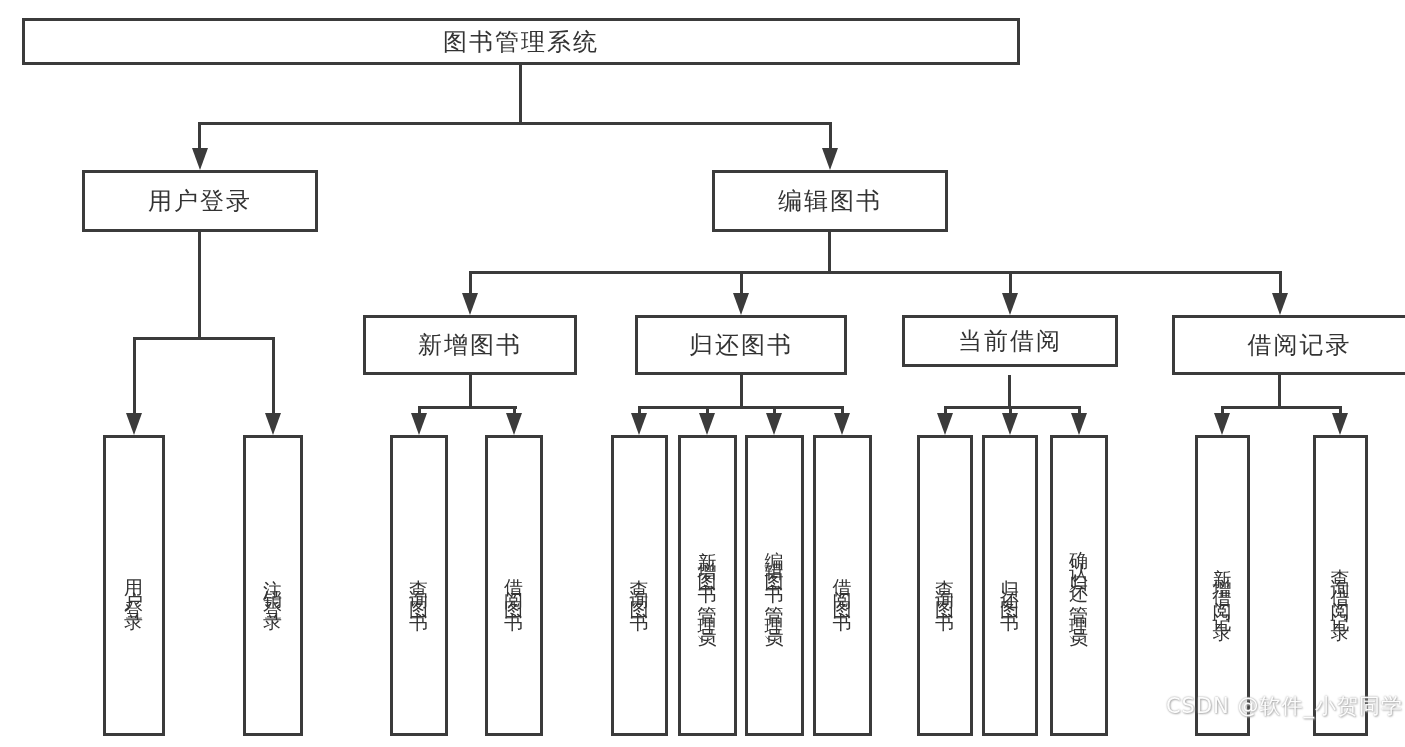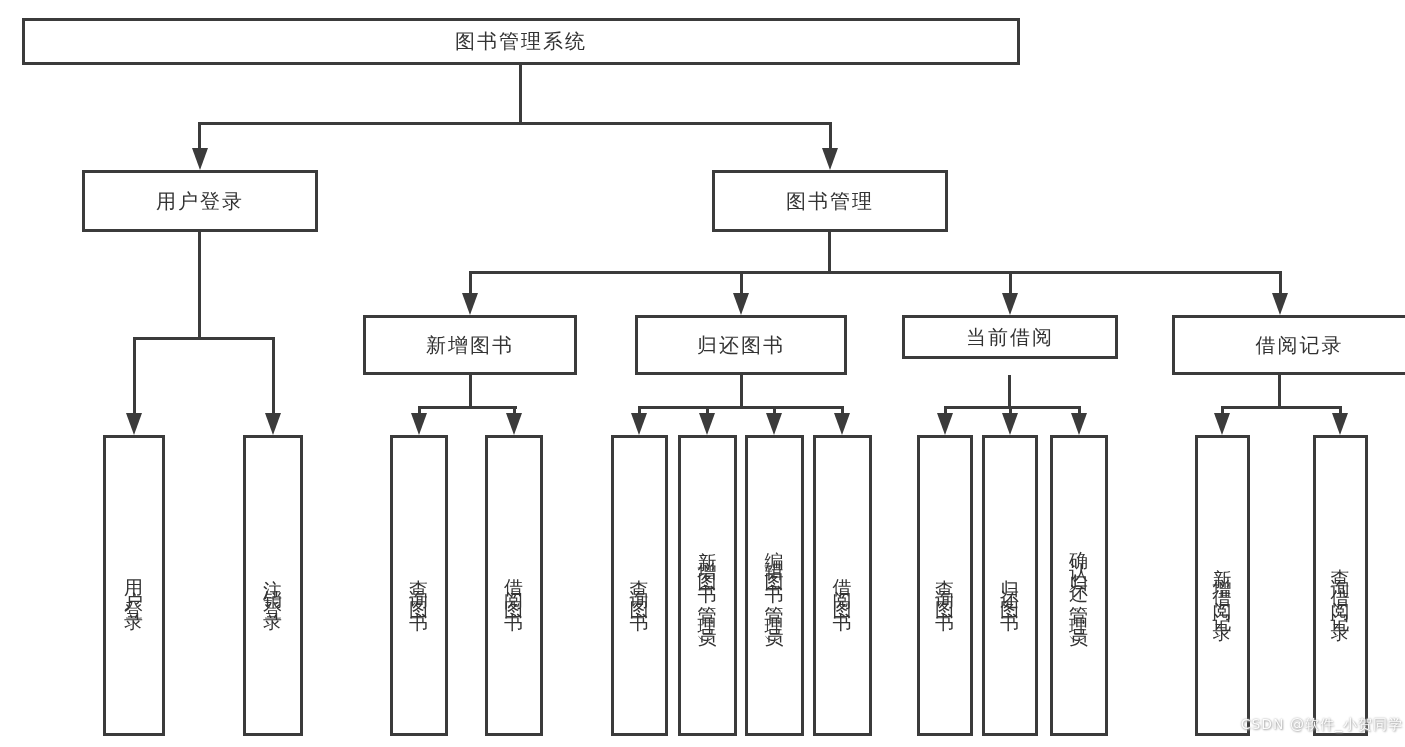--- a/index.html
+++ b/index.html
@@ -15,71 +15,71 @@
   }
   .box {
     position: absolute;
     box-sizing: border-box;
     border: 3px solid var(--ln);
     background: #fff;
     display: flex;
     align-items: center;
     justify-content: center;
   }
-  .h-label { font-size: 20px; letter-spacing: 2px; white-space: nowrap; }
+  .h-label { font-size: 24px; letter-spacing: 2px; white-space: nowrap; }
   .v .inner {
     writing-mode: vertical-rl;
     text-orientation: mixed;
     font-size: 19px;
     line-height: 1;
     letter-spacing: 11px;
     white-space: nowrap;
   }
   .ln { position: absolute; background: var(--ln); }
   .ar {
     position: absolute;
     width: 0; height: 0;
     border-left: 8px solid transparent;
     border-right: 8px solid transparent;
     border-top: 22px solid var(--ln);
   }
   .watermark {
     position: absolute;
-    top: 716px;
+    top: 692px;
     right: 2px;
-    font-size: 14px;
+    font-size: 21px;
     letter-spacing: 1px;
     color: rgba(255,255,255,0.96);
     text-shadow: 0 0 2px #9b9b9b, 1px 1px 2px #b5b5b5;
     white-space: nowrap;
   }
 </style>
 </head>
 <body>
 
 <div class="canvas">
 
   <div class="box" style="left:22px;top:18px;width:998px;height:47px">
     <span class="h-label">图书管理系统</span>
   </div>
 
   <div class="box" style="left:82px;top:170px;width:236px;height:62px">
     <span class="h-label">用户登录</span>
   </div>
   <div class="box" style="left:712px;top:170px;width:236px;height:62px">
-    <span class="h-label">图书管理</span>
+    <span class="h-label">编辑图书</span>
   </div>
 
   <div class="box" style="left:363px;top:315px;width:214px;height:60px">
     <span class="h-label">新增图书</span>
   </div>
   <div class="box" style="left:635px;top:315px;width:212px;height:60px">
     <span class="h-label">归还图书</span>
   </div>
-  <div class="box" style="left:902px;top:315px;width:216px;height:44px">
+  <div class="box" style="left:902px;top:315px;width:216px;height:52px">
     <span class="h-label">当前借阅</span>
   </div>
   <div class="box" style="left:1172px;top:315px;width:255px;height:60px">
     <span class="h-label">借阅记录</span>
   </div>
 
   <div class="box v" style="left:103px;top:435px;width:62px;height:301px">
     <span class="inner">用户登录</span>
   </div>
   <div class="box v" style="left:243px;top:435px;width:60px;height:301px">

